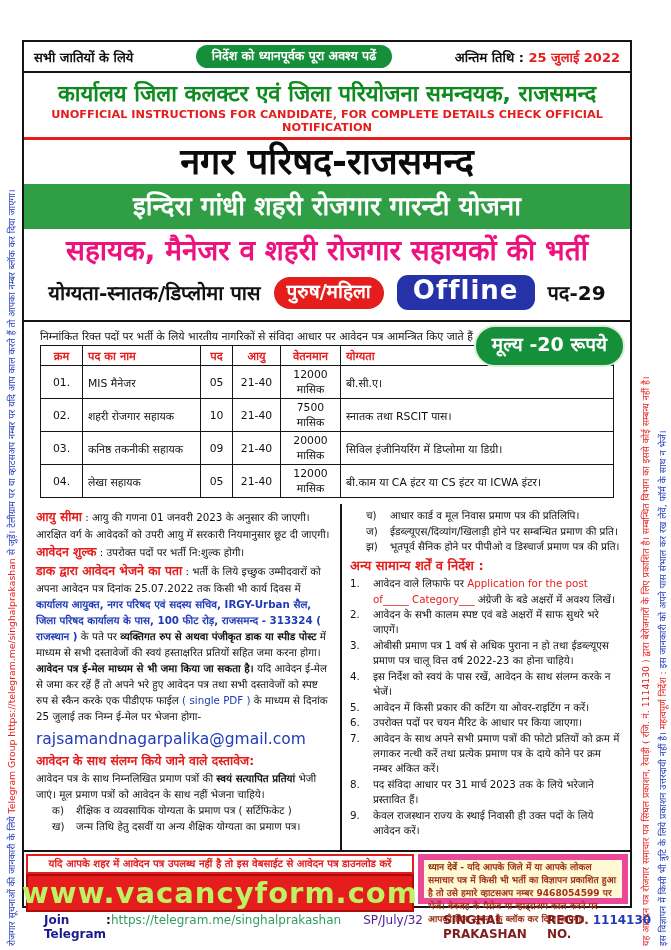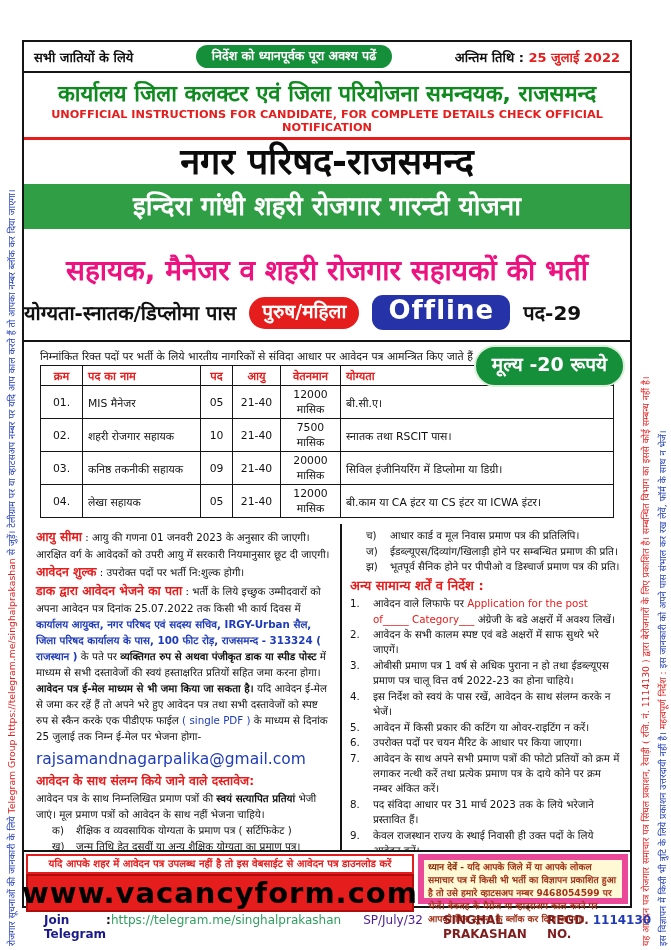--- a/index.html
+++ b/index.html
@@ -13,22 +13,22 @@
            border:2px solid #151515; display:flex; flex-direction:column; background:#fff; }
   .topstrip { display:flex; align-items:center; justify-content:space-between;
               padding:3px 10px; border-bottom:2px solid #151515; font-weight:bold; font-size:13px; }
   .pill-green { background:#168f3a; color:#fff; border-radius:15px; padding:2px 16px 4px; font-size:12.5px; }
   .date-red { color:#e51d1d; }
   .org { text-align:center; color:#0e8a1e; font-weight:bold; font-size:22px; padding:4px 2px 0; }
   .unofficial { text-align:center; color:#e51d1d; font-weight:bold; font-size:11.3px;
                 padding:1px 0 3px; border-bottom:3px solid #e51d1d; }
   .main-title { text-align:center; font-weight:bold; font-size:36px; line-height:1.12; color:#0b0b0b; padding:2px 0 2px; }
   .green-band { background:#2f9e44; color:#fff; text-align:center; font-weight:bold; font-size:26px; padding:3px 0 6px; }
-  .recruit { text-align:center; color:#ed127f; font-weight:bold; font-size:28px; padding:21px 0 3px; }
-  .qual-row { display:flex; align-items:center; gap:13px;
+  .recruit { text-align:center; color:#ed127f; font-weight:bold; font-size:28px; padding:1px 0 3px; }
+  .qual-row { display:flex; align-items:center; justify-content:center; gap:13px;
               padding:4px 0 10px; border-bottom:2px solid #151515; font-weight:bold; font-size:20px; }
   .pill-red { background:#e51d1d; color:#fff; border-radius:17px; padding:1px 13px 5px; font-size:19px; }
   .pill-blue { background:#2633a8; color:#fff; border-radius:11px; padding:0 16px 5px; font-size:26px; letter-spacing:1px; }
   
   .intro { position:relative; padding:6px 150px 2px 16px; font-size:10.8px; }
   .price { position:absolute; right:5px; top:3px; background:#168f3a; color:#fff; font-weight:bold;
            font-size:19px; padding:4px 16px 8px; border-radius:26px; z-index:3; border:2px solid #d8efd8; }
   .tablewrap { padding:0 16px 6px 16px; }
   table { width:100%; border-collapse:collapse; }
   th,td { border:1.5px solid #151515; font-size:10.8px; padding:2px 5px; }
@@ -47,21 +47,21 @@
   .doc-k { width:18px; flex:none; }
   .gen-h { color:#e51d1d; font-weight:bold; font-size:13px; padding:1px 0; }
   .gi { display:flex; gap:5px; }
   .gi-n { width:18px; flex:none; }
   .red-en { color:#e51d1d; }
   
   .bottom { display:flex; border-top:2px solid #151515; height:56px; flex:none; }
   .dl { width:392px; display:flex; flex-direction:column; padding:2px; }
   .dl-strip { border:2px solid #e51d1d; color:#e51d1d; font-weight:bold; font-size:10.1px;
               text-align:center; padding:0 2px 2px; }
-  .site { flex:1; background:#e51d1d; border:2px solid #b00c0c; color:#000000; font-weight:800; font-size:29px;
+  .site { flex:1; background:#e51d1d; border:2px solid #b00c0c; color:#bef264; font-weight:800; font-size:29px;
           display:flex; align-items:center; justify-content:center; letter-spacing:1px; }
   .attn { flex:1; margin:2px; background:#fff9d6; border:6px solid #ec4899; color:#a03418;
           font-size:9.1px; font-weight:bold; line-height:1.42; padding:1px 4px; }
   .attn-h { color:#8a2800; }
   
   .footer { position:absolute; left:22px; top:913px; width:610px; display:flex; align-items:baseline;
             font-size:12px; font-weight:bold; padding-left:22px; }
   .f-join { color:#1a1a8c; }
   .f-url { color:#2f9e5e; font-weight:normal; }
   .f-code { color:#4c1d95; margin-left:22px; font-weight:normal; }

